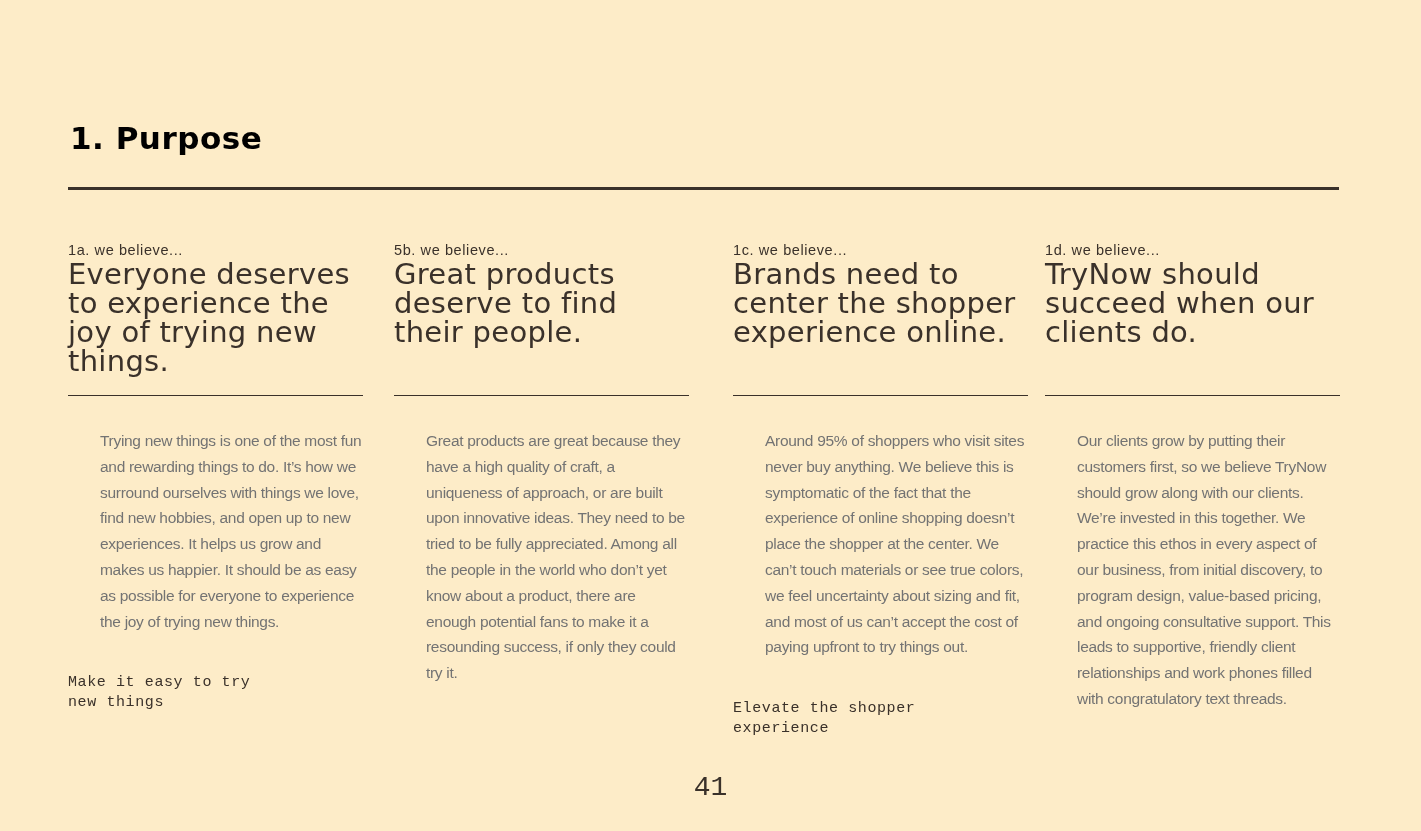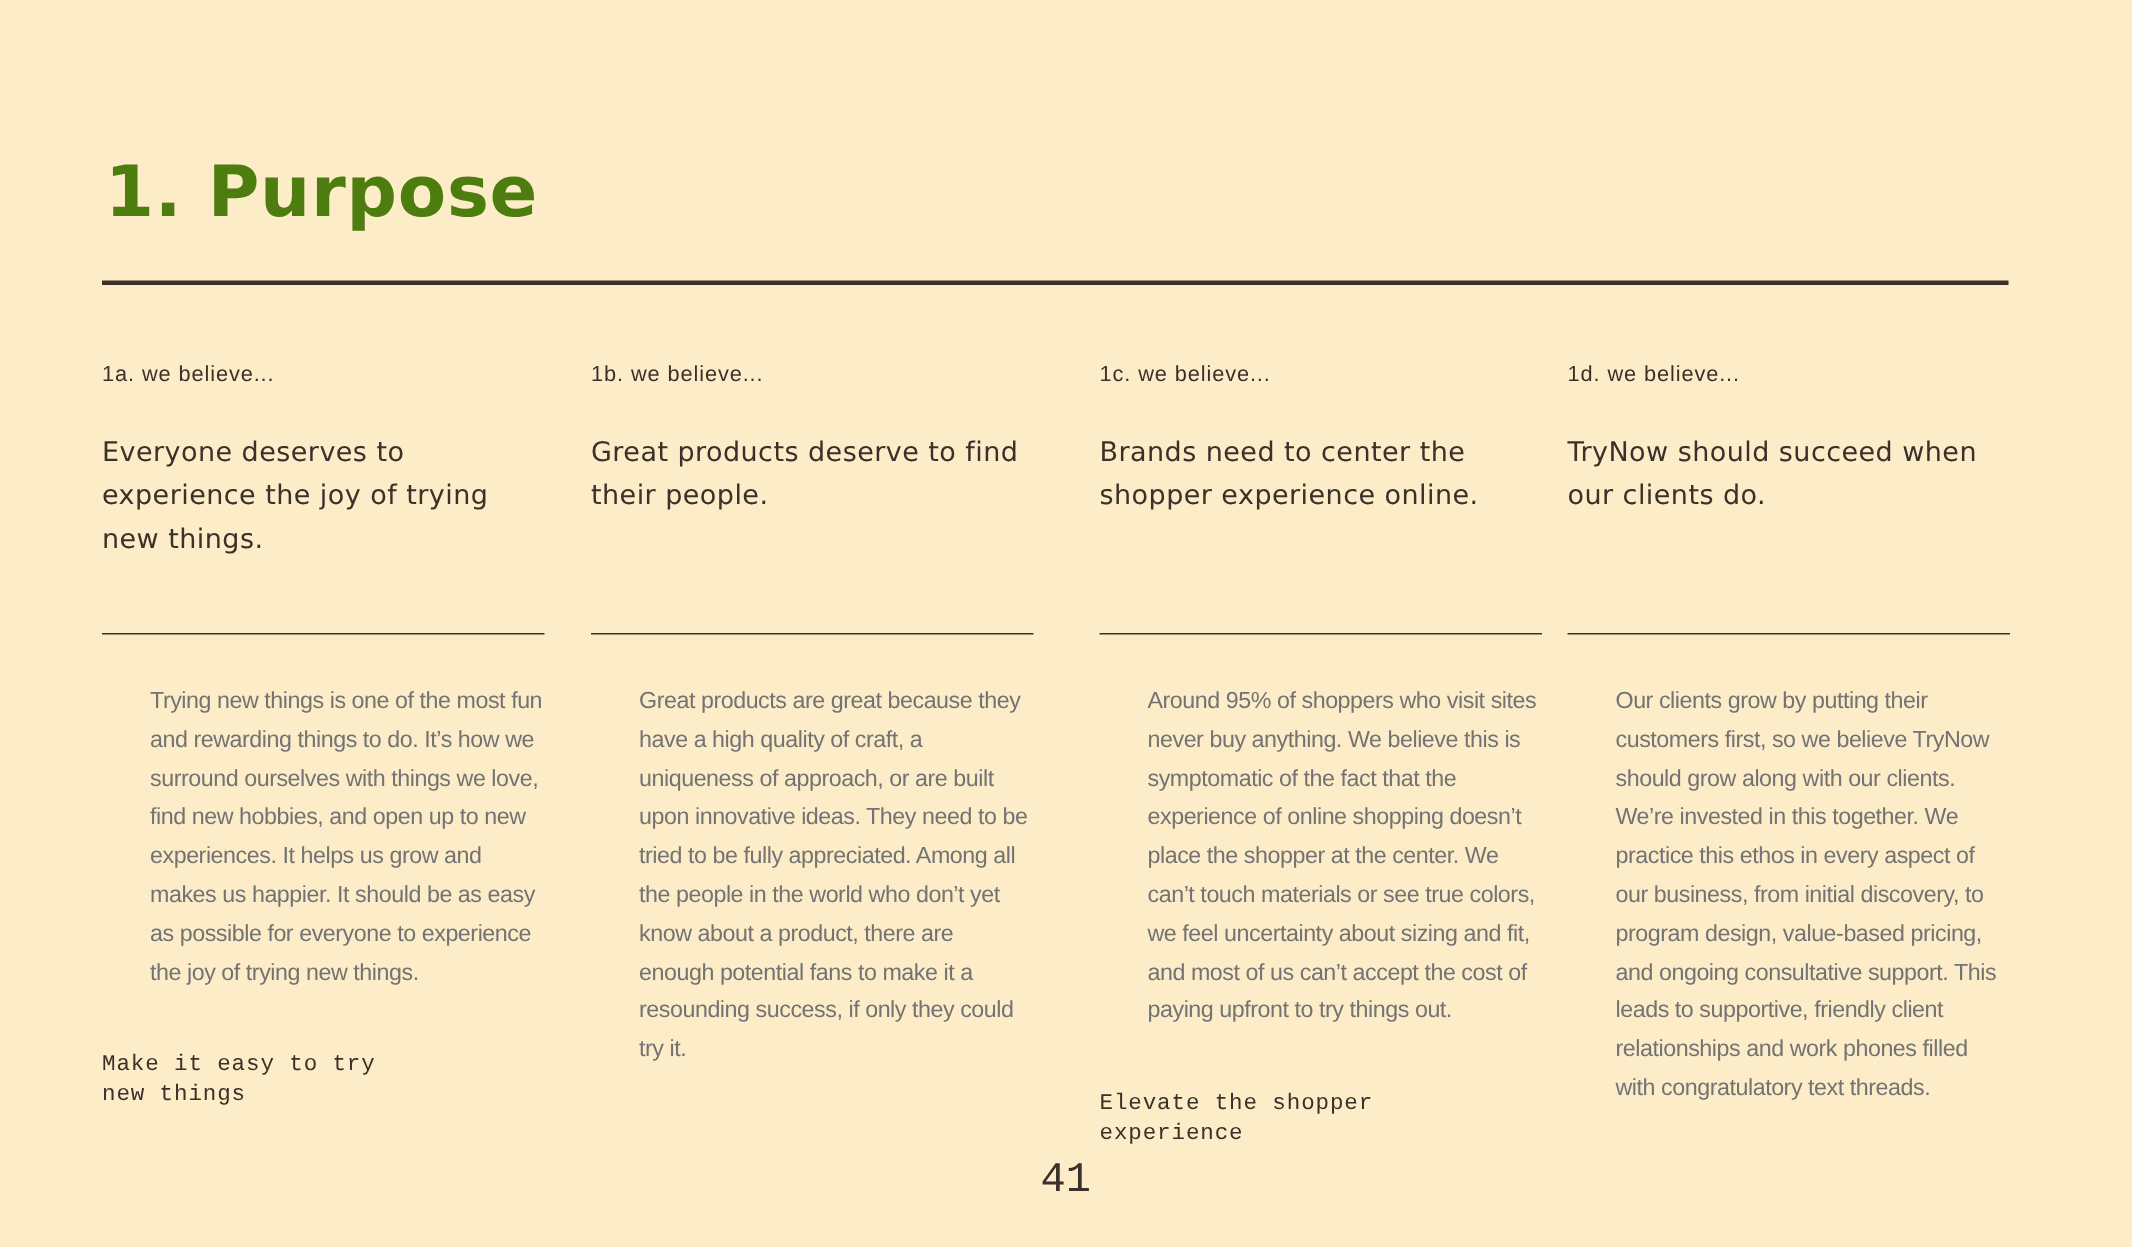--- a/index.html
+++ b/index.html
@@ -6,27 +6,27 @@
     body {
       width: 1421px; height: 831px;
       background: #fdecc8;
       color: #3a312a;
       position: relative;
       overflow: hidden;
       font-family: "Liberation Sans", sans-serif;
     }
     .page-title {
       position: absolute;
-      left: 70px; top: 101px;
+      left: 70px; top: 120px;
       margin: 0;
       font-family: "DejaVu Sans", sans-serif;
       font-weight: bold;
-      font-size: 47px;
+      font-size: 31px;
       letter-spacing: 0.5px;
-      color: #4d7c0f;
+      color: #000000;
     }
     .title-rule {
       position: absolute;
       left: 68px; top: 187px;
       width: 1271px; height: 3px;
       background: #3a312a;
     }
     .column {
       position: absolute;
       top: 240px;
@@ -34,23 +34,22 @@
     }
     .col-label {
       font-family: Liberation Sans, sans-serif;
       font-size: 14.5px;
       letter-spacing: 0.6px;
       height: 20px;
       line-height: 20px;
       color: #3a312a;
     }
     .col-heading {
-      margin-top: 27px;
       font-family: "DejaVu Sans", sans-serif;
-      font-size: 18px;
+      font-size: 29px;
       line-height: 29px;
       letter-spacing: 0.3px;
       height: 87px;
       color: #3a312a;
     }
     .col-rule {
       margin-top: 48px;
       height: 1px;
       background: #3a312a;
       width: 295px;
@@ -92,21 +91,21 @@
 <section class="column" style="left:68px;">
   <div class="col-label">1a. we believe...</div>
   <div class="col-heading">Everyone deserves to experience the joy of trying new things.</div>
   <div class="col-rule"></div>
   <p class="col-body">Trying new things is one of the most fun and rewarding things to do. It’s how we surround ourselves with things we love, find new hobbies, and open up to new experiences. It helps us grow and makes us happier. It should be as easy as possible for everyone to experience the joy of trying new things.</p>
   <div class="col-tagline">Make it easy to try
 new things</div>
 </section>
 
 <section class="column" style="left:394px;">
-  <div class="col-label">1b. we believe...</div>
+  <div class="col-label">5b. we believe...</div>
   <div class="col-heading">Great products deserve to find their people.</div>
   <div class="col-rule"></div>
   <p class="col-body">Great products are great because they have a high quality of craft, a uniqueness of approach, or are built upon innovative ideas. They need to be tried to be fully appreciated. Among all the people in the world who don’t yet know about a product, there are enough potential fans to make it a resounding success, if only they could try it.</p>
 </section>
 
 <section class="column" style="left:733px;">
   <div class="col-label">1c. we believe...</div>
   <div class="col-heading">Brands need to center the shopper experience online.</div>
   <div class="col-rule"></div>
   <p class="col-body">Around 95% of shoppers who visit sites never buy anything. We believe this is symptomatic of the fact that the experience of online shopping doesn’t place the shopper at the center. We can’t touch materials or see true colors, we feel uncertainty about sizing and fit, and most of us can’t accept the cost of paying upfront to try things out.</p>

